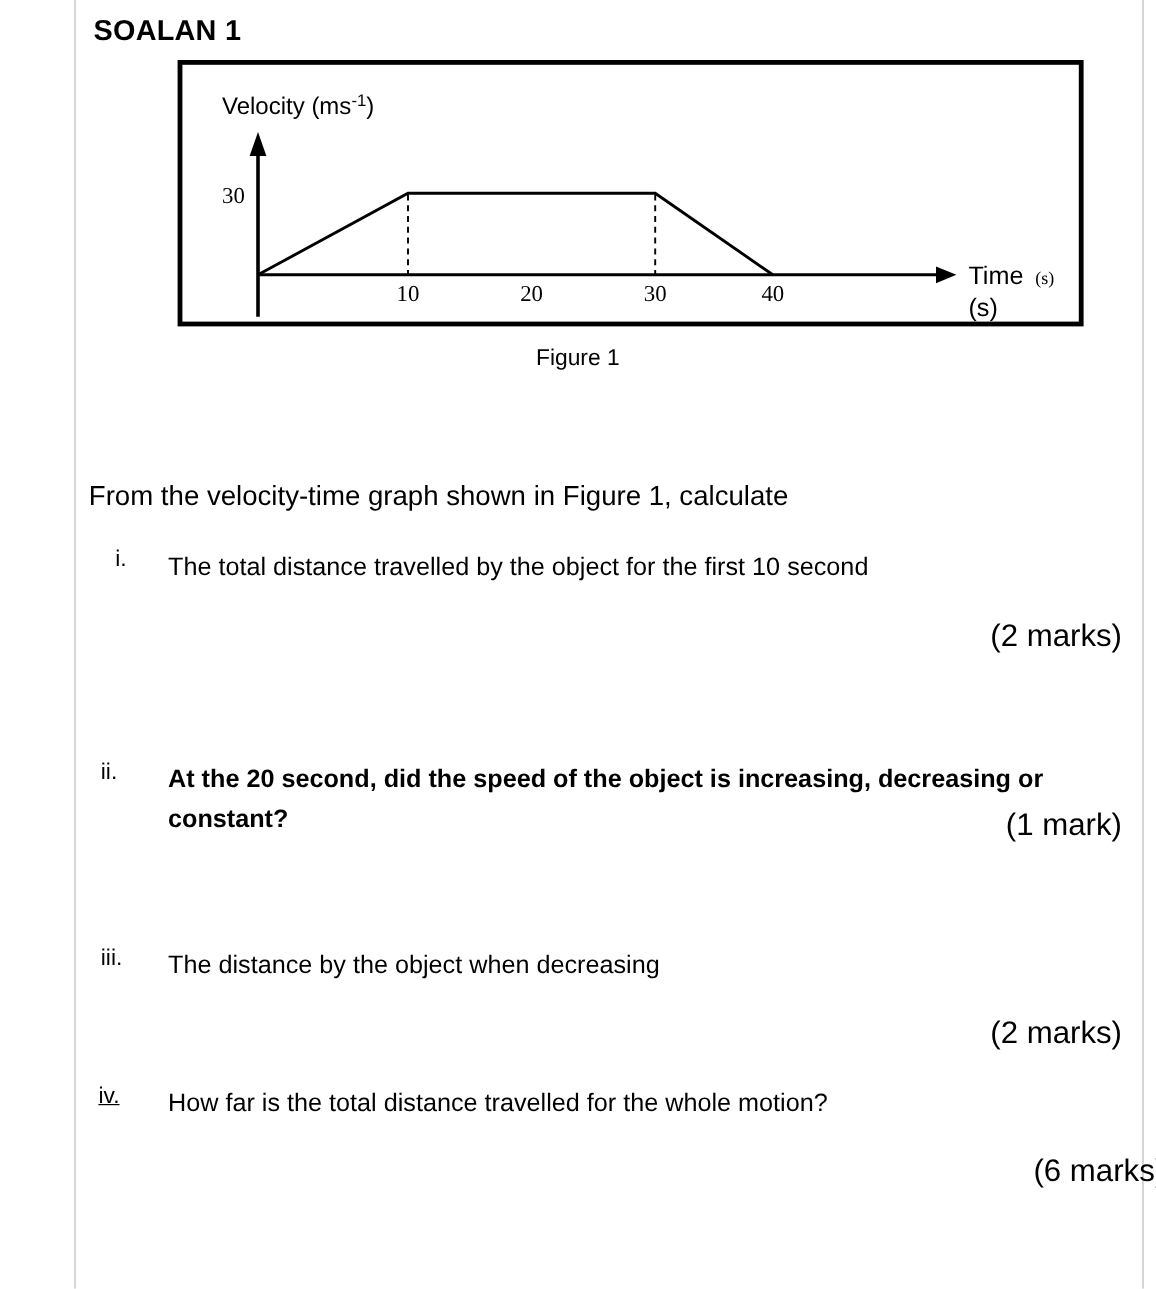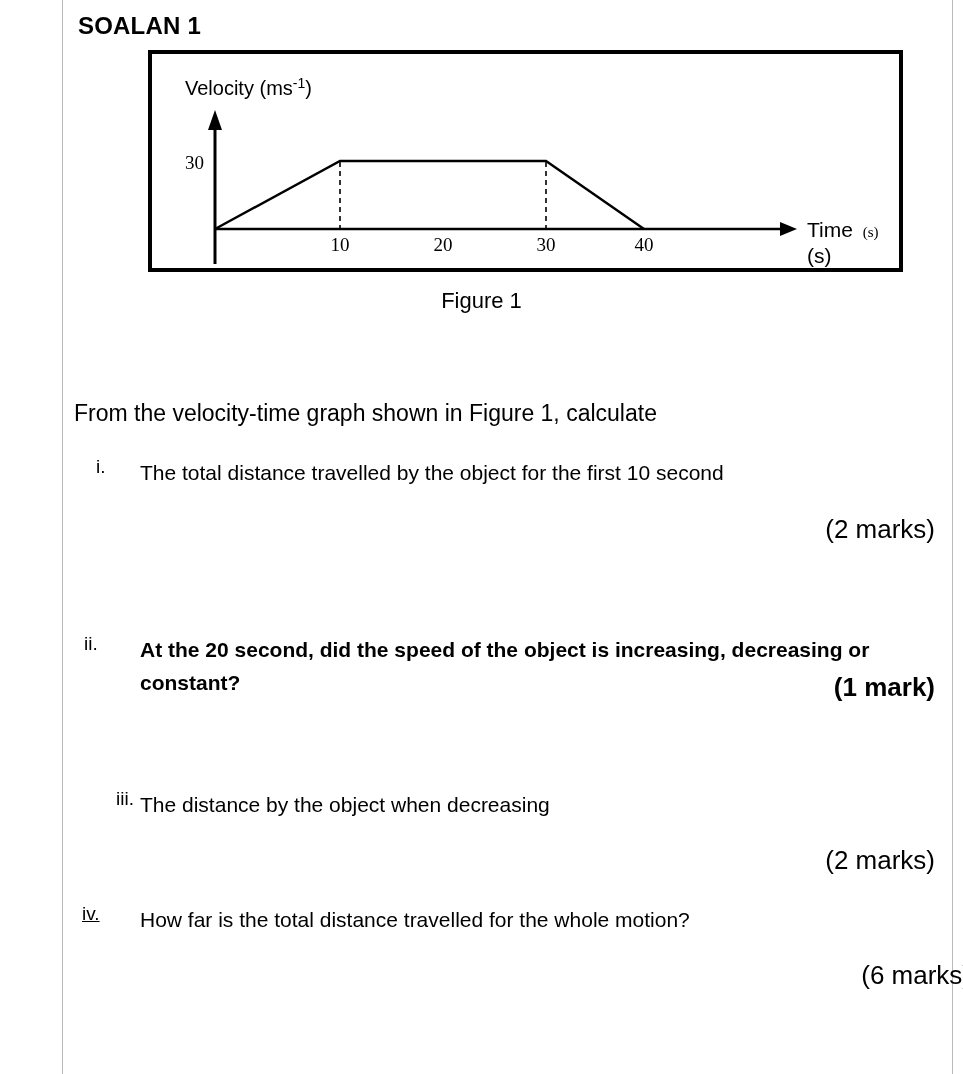--- a/index.html
+++ b/index.html
@@ -50,21 +50,21 @@
     background: #ffffff;
   }
   .figure-svg { display: block; }
 
   .figure-caption {
     position: absolute;
     left: 0;
     right: 0;
     top: 288px;
     text-align: center;
-    font-size: 22px;
+    font-size: 19px;
   }
   .figure-caption .cap-inner { display: inline-block; }
 
   
   .intro {
     position: absolute;
     left: 74px;
     top: 400px;
     font-size: 23px;
   }
@@ -84,23 +84,23 @@
     text-align: right;
   }
 
   
   #q1-num  { left: 96px;  top: 456px; }
   #q1-text { left: 140px; top: 456px; width: 760px; }
   #q1-marks{ left: 700px; top: 514px; width: 235px; }
 
   #q2-num  { left: 84px;  top: 633px; }
   #q2-text { left: 140px; top: 633px; width: 760px; font-weight: bold; }
-  #q2-marks{ left: 700px; top: 672px; width: 235px; font-weight: bold; }
+  #q2-marks{ left: 700px; top: 672px; width: 235px; }
 
-  #q3-num  { left: 84px;  top: 788px; margin-left: 32px; }
+  #q3-num  { left: 84px;  top: 788px; }
   #q3-text { left: 140px; top: 788px; width: 760px; }
   #q3-marks{ left: 700px; top: 845px; width: 235px; }
 
   #q4-num  { left: 82px;  top: 903px; text-decoration: underline; }
   #q4-text { left: 140px; top: 903px; width: 760px; }
   #q4-marks{ left: 736px; top: 960px; width: 235px; }
 </style>
 </head>
 <body>
 

